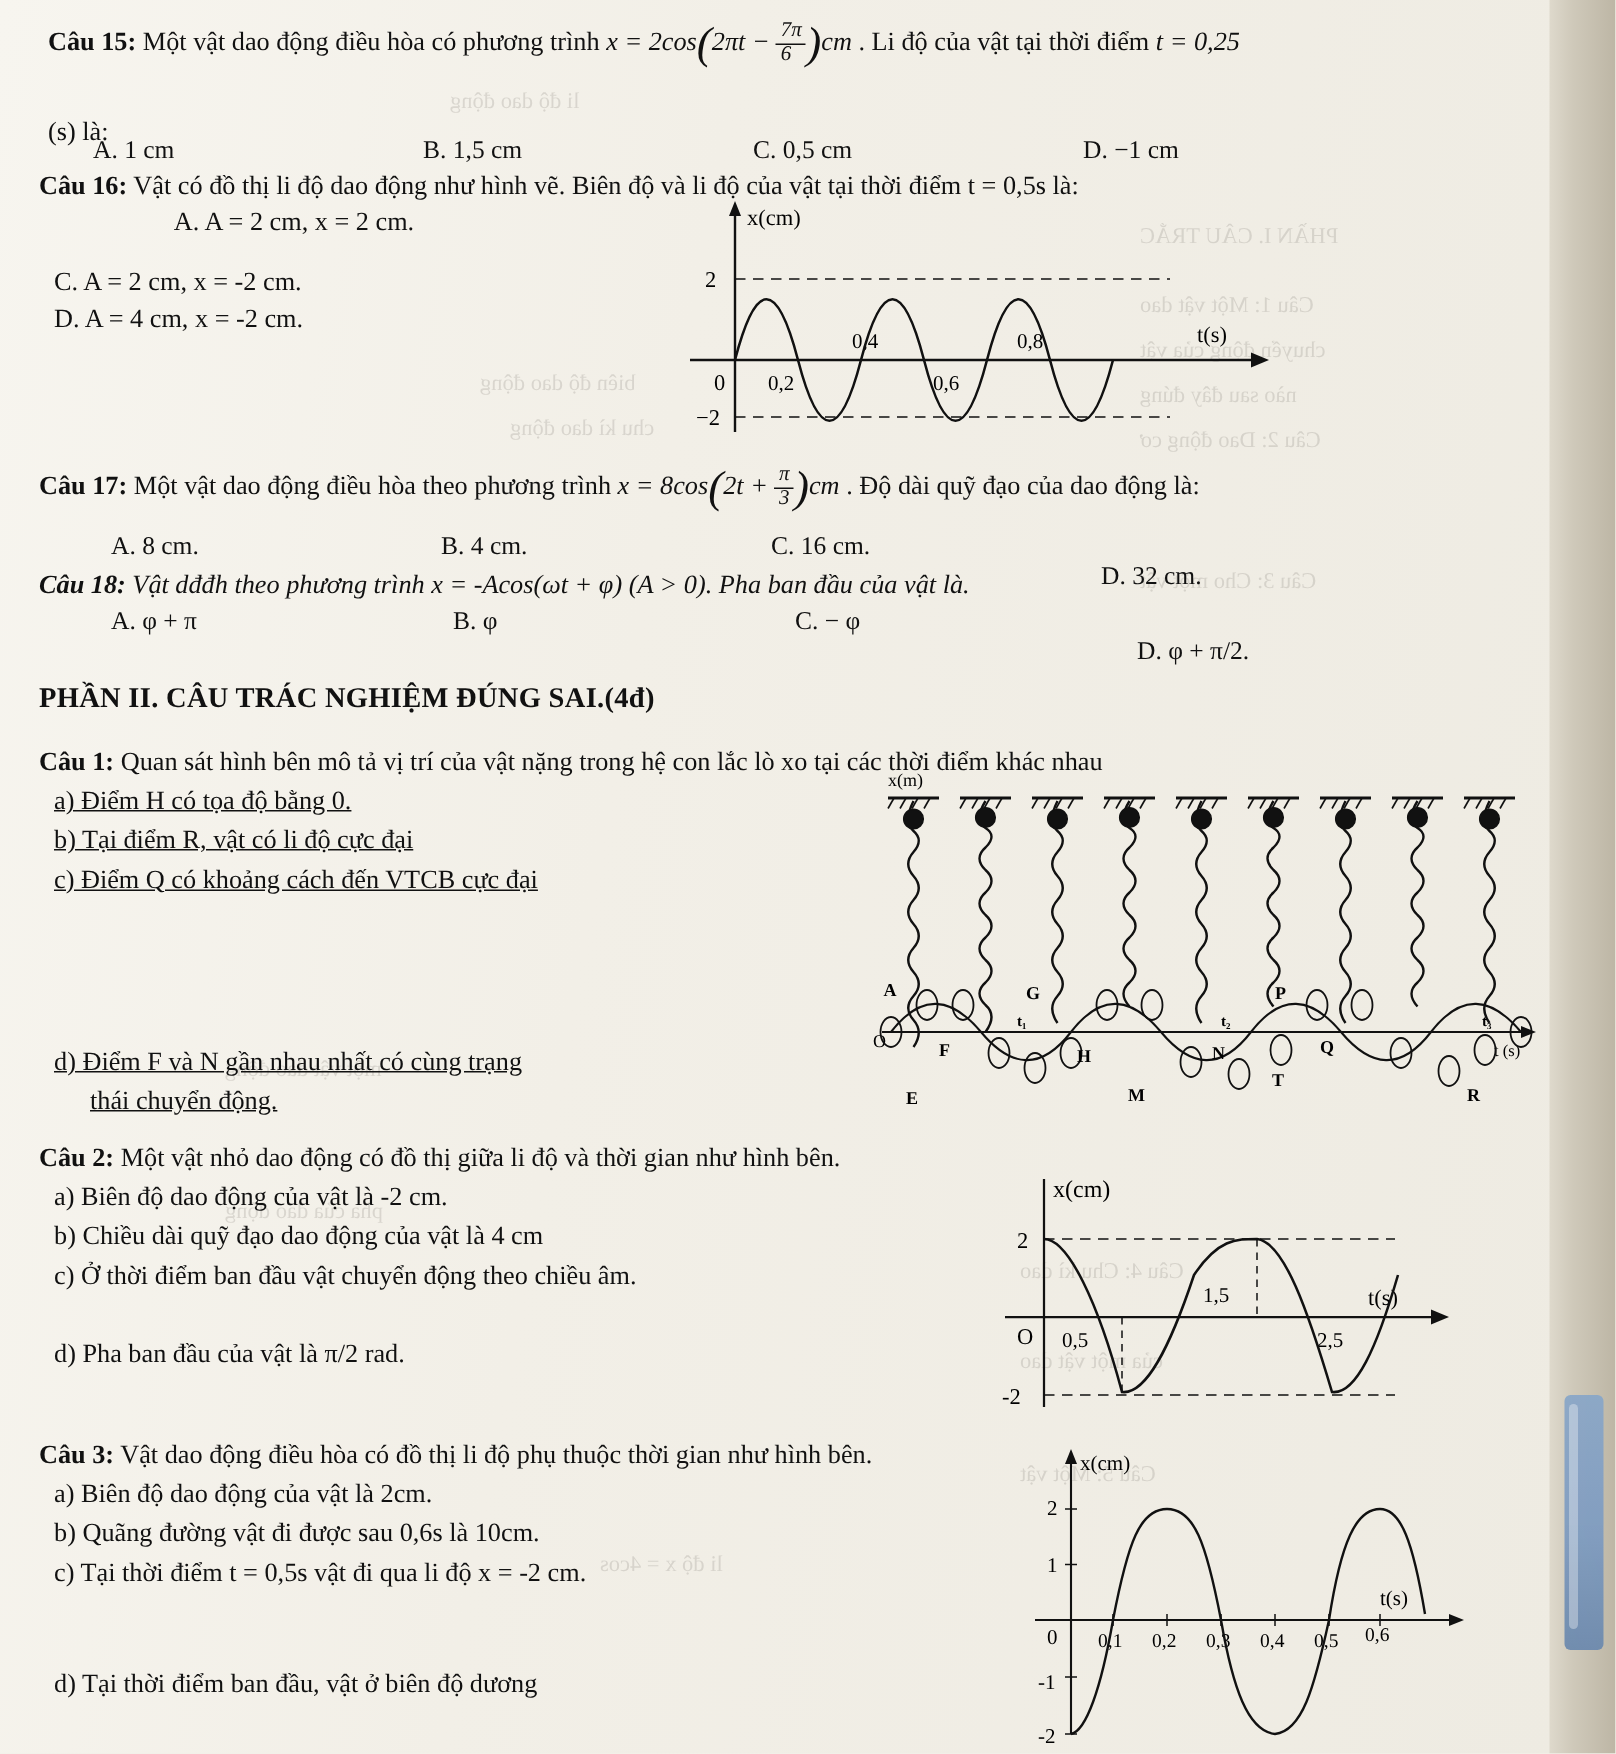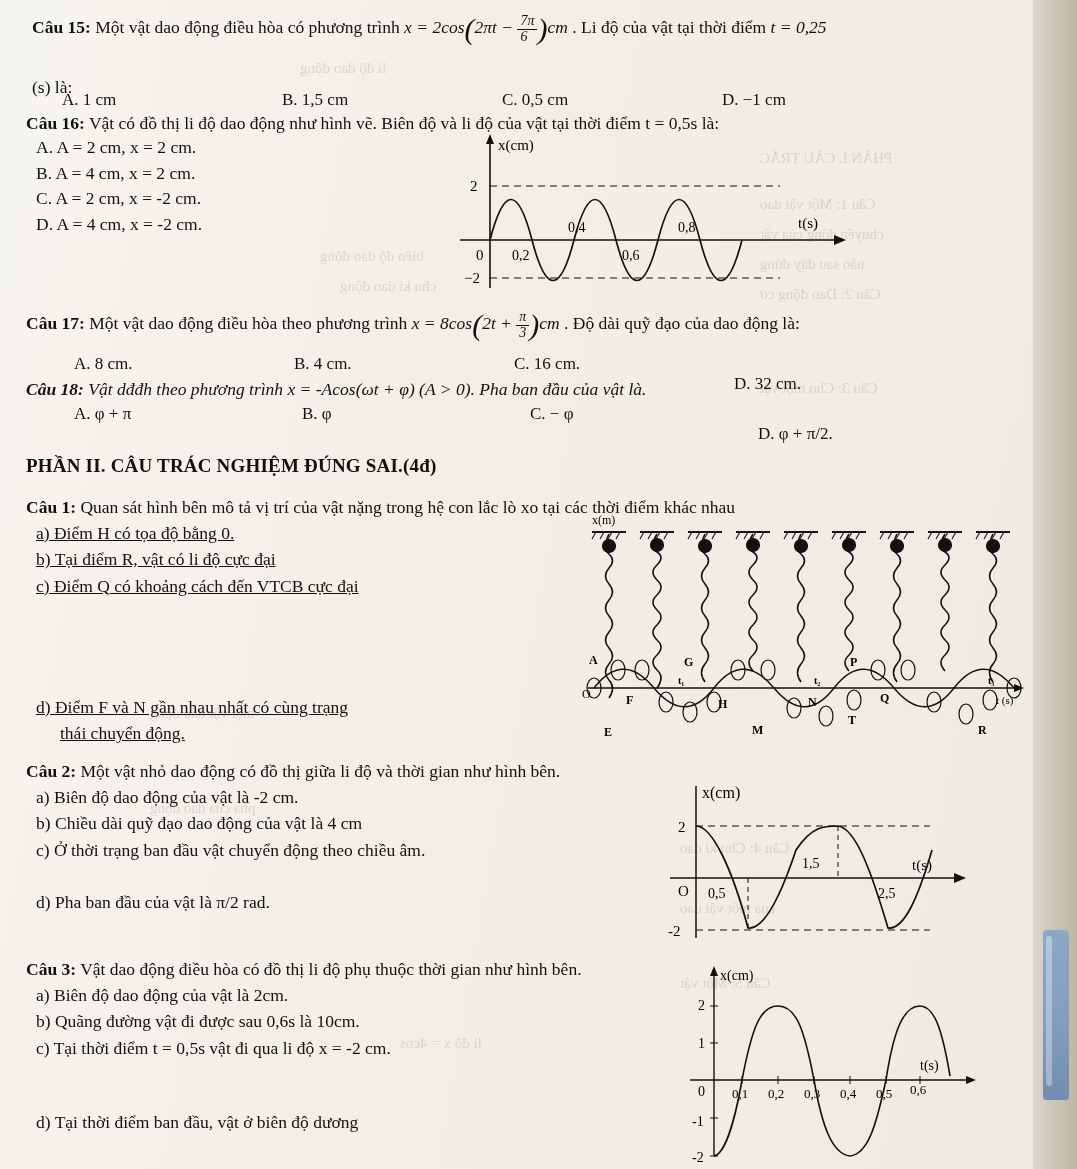--- a/index.html
+++ b/index.html
@@ -89,22 +89,21 @@
     <div>B. 1,5 cm</div>
     <div>C. 0,5 cm</div>
     <div>D. −1 cm</div>
   </div>
 
   <div style="position:absolute;left:26px;top:112px;width:990px;" class="q">
     <span class="bold">Câu 16:</span>
     <span>Vật có đồ thị li độ dao động như hình vẽ. Biên độ và li độ của vật tại thời điểm t = 0,5s là:</span>
   </div>
   <div style="position:absolute;left:36px;top:136px;width:320px;" class="q">
-    <div style="margin-bottom:2px;">A. A = 2 cm, x = 2 cm.</div>
-    <div style="margin-bottom:2px;">B. A = 4 cm, x = 2 cm.</div>
+    <div style="margin-bottom:16px;text-align:center;">A. A = 2 cm, x = 2 cm.</div>
     <div style="margin-bottom:2px;">C. A = 2 cm, x = -2 cm.</div>
     <div>D. A = 4 cm, x = -2 cm.</div>
   </div>
 
   <svg style="position:absolute;left:450px;top:128px;" width="430" height="175">
 
     <line x1="40" y1="10" x2="40" y2="160" stroke="#111" stroke-width="1.6"></line>
     <polygon points="40,6 36,16 44,16" fill="#111"></polygon>
     <line x1="10" y1="112" x2="390" y2="112" stroke="#111" stroke-width="1.6"></line>
     <polygon points="396,112 384,107 384,117" fill="#111"></polygon>
@@ -303,21 +302,21 @@
     </g>
   </svg>
 
   <div style="position:absolute;left:26px;top:760px;width:990px;" class="q">
     <span class="bold">Câu 2:</span>
     <span>Một vật nhỏ dao động có đồ thị giữa li độ và thời gian như hình bên.</span>
   </div>
   <div style="position:absolute;left:36px;top:784px;width:620px;" class="sub">
     <div>a) Biên độ dao động của vật là -2 cm.</div>
     <div>b) Chiều dài quỹ đạo dao động của vật là 4 cm</div>
-    <div>c) Ở thời trạng ban đầu vật chuyển động theo chiều âm.</div>
+    <div>c) Ở thời điểm ban đầu vật chuyển động theo chiều âm.</div>
     <div style="margin-top:26px;">d) Pha ban đầu của vật là π/2 rad.</div>
   </div>
 
   <svg style="position:absolute;left:660px;top:778px;" width="330" height="172">
     <line x1="36" y1="8" x2="36" y2="160" stroke="#111" stroke-width="1.5"></line>
     <line x1="10" y1="100" x2="300" y2="100" stroke="#111" stroke-width="1.5"></line>
     <polygon points="306,100 294,95 294,105" fill="#111"></polygon>
     <text x="42" y="20" font-size="16">x(cm)</text>
     <text x="252" y="92" font-size="15">t(s)</text>
     <line x1="36" y1="48" x2="270" y2="48" stroke="#111" stroke-width="1" stroke-dasharray="7,5"></line>

